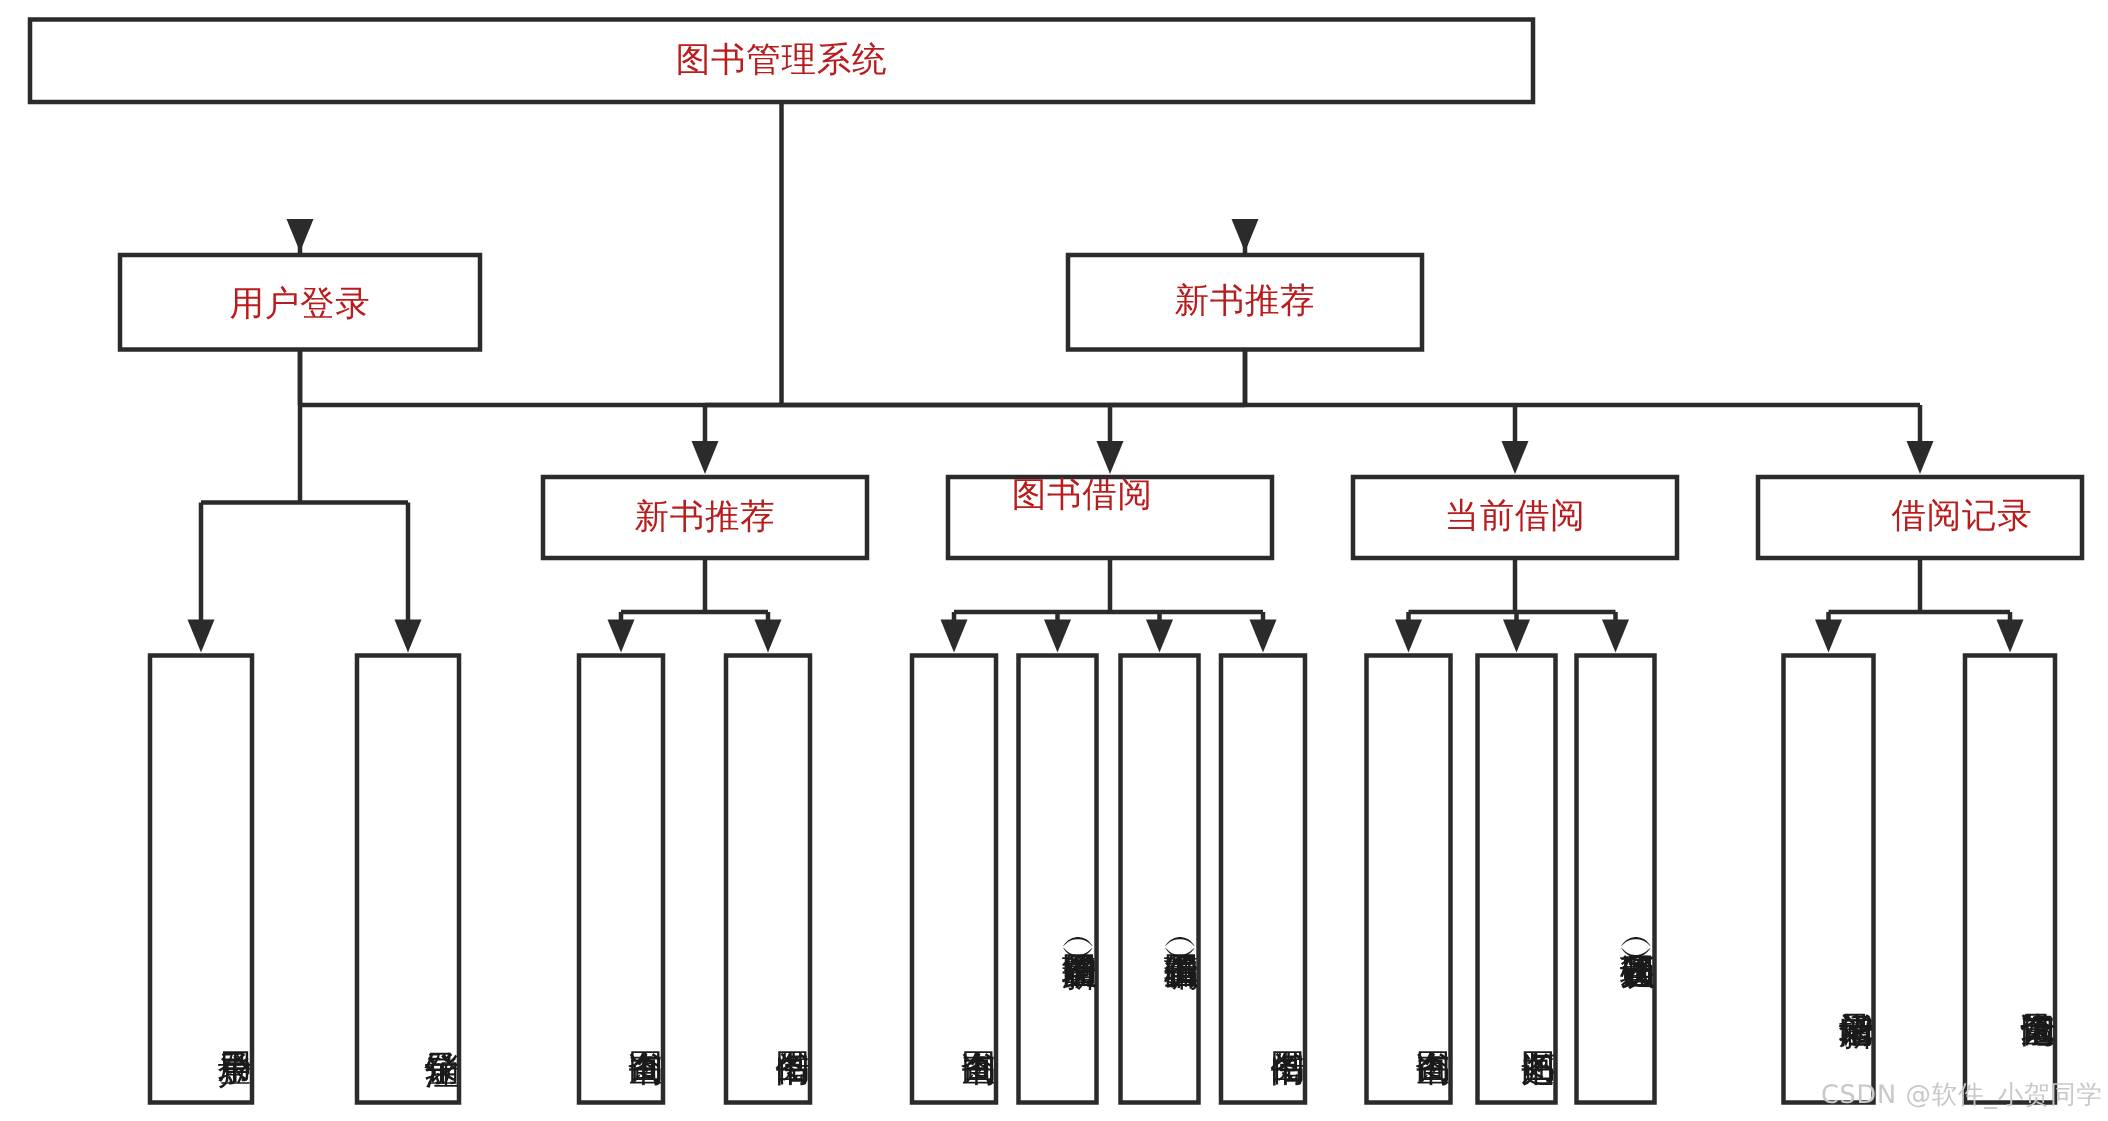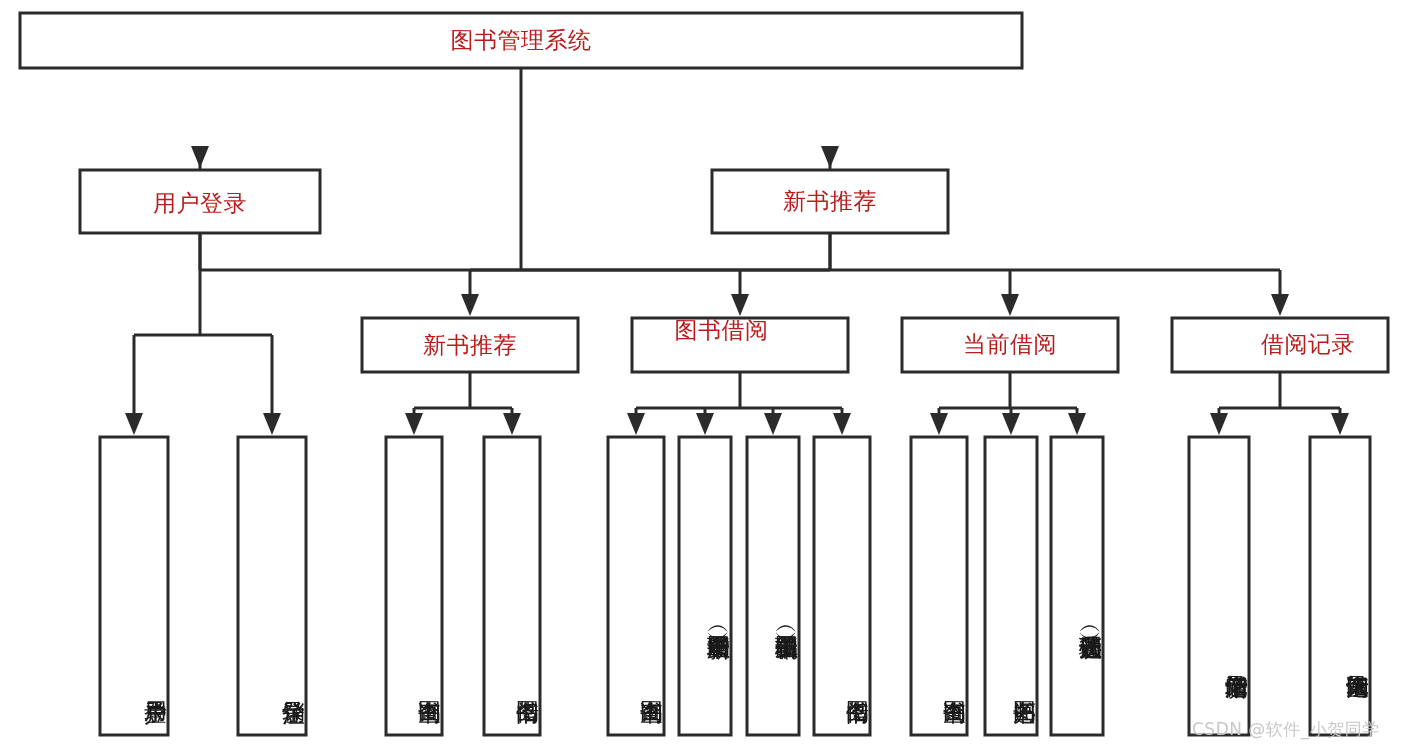--- a/index.html
+++ b/index.html
@@ -69,20 +69,21 @@
     pointer-events: none;
     overflow: hidden;
   }
   .watermark {
     position: absolute;
     color: #c8c8c8;
     font-size: 17px;
     white-space: nowrap;
     letter-spacing: 0.5px;
     pointer-events: none;
+    padding-left: 22px;
   }
 </style>
 </head>
 <body>
 
 <div id="diagram-root">
   <svg class="canvas" viewBox="0 0 1405 747">
     <g id="connectors-layer">
         <path class="conn" d="M 521 68 L 521 270"></path>
         <path class="conn" d="M 200 270 L 830 270"></path>

